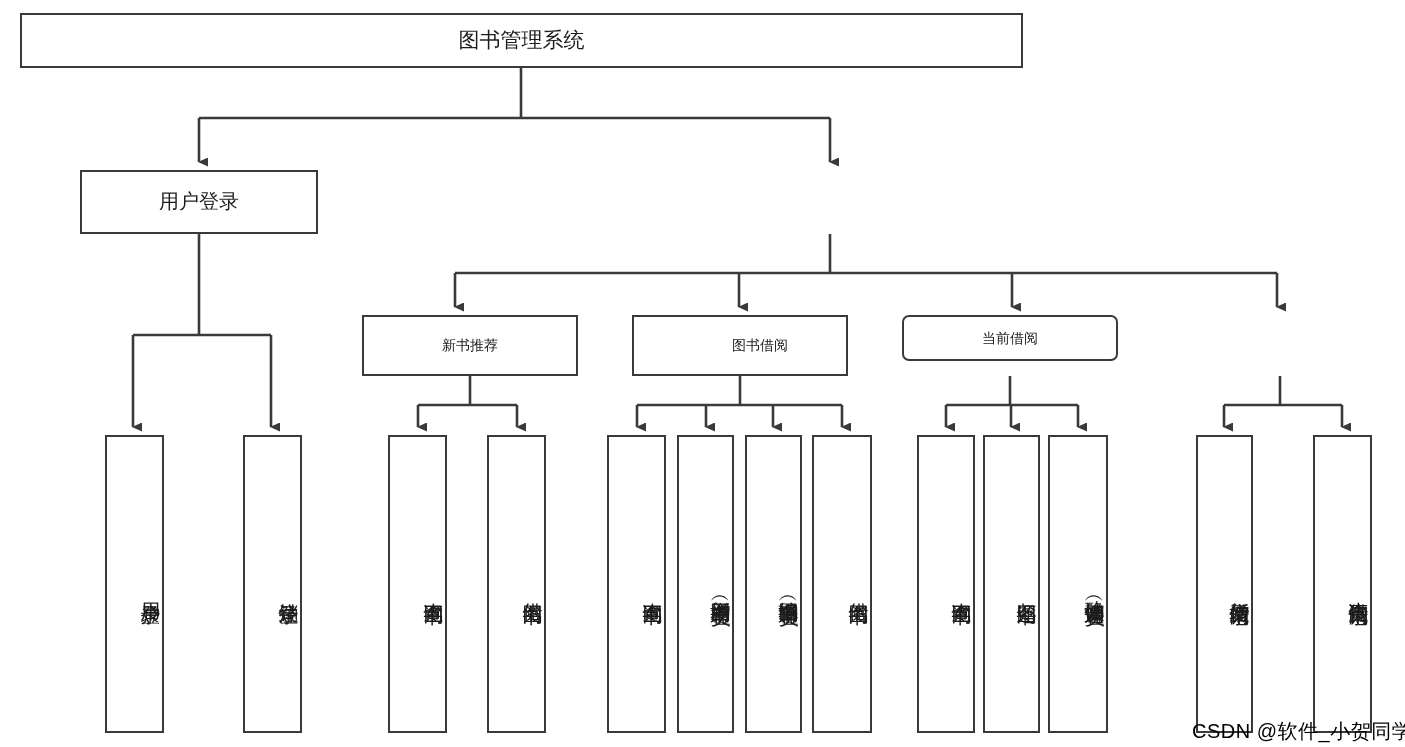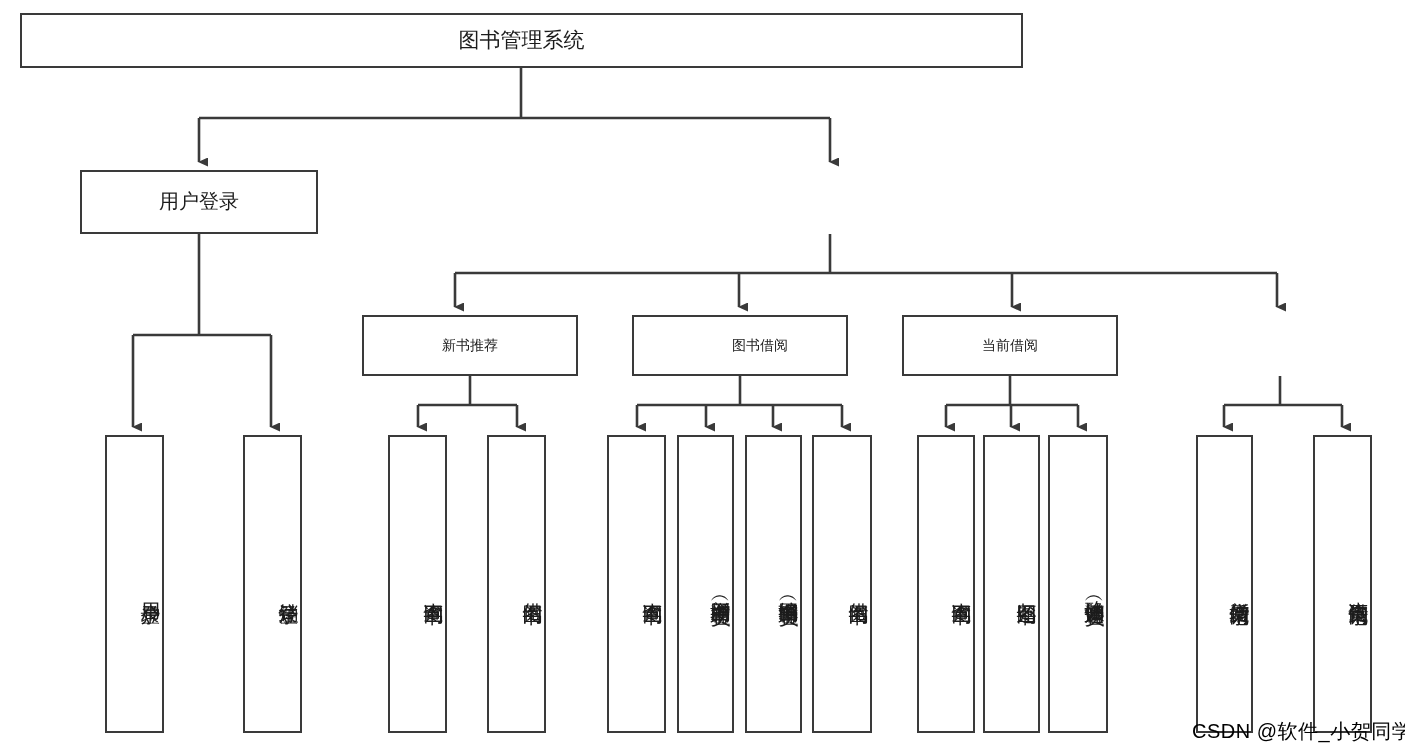--- a/index.html
+++ b/index.html
@@ -136,21 +136,21 @@
 
 
   <div class="node level-2" style="left:362px; top:315px; width:216px; height:61px;">
     <span class="node-label">新书推荐</span>
   </div>
 
   <div class="node level-2" style="left:632px; top:315px; width:216px; height:61px;padding-left:40px;">
     <span class="node-label">图书借阅</span>
   </div>
 
-  <div class="node level-2" style="left:902px; top:315px; width:216px; height:61px;">
+  <div class="node level-2" style="left:902px; top:315px; width:216px; height:46px;border-radius:7px;">
     <span class="node-label">当前借阅</span>
   </div>
 
 
   <div class="node leaf" style="left:105px; top:435px; width:59px; height:298px;">
     <span class="node-label">用户登录</span>
   </div>
 
   <div class="node leaf" style="left:243px; top:435px; width:59px; height:298px;">
     <span class="node-label">注销登录</span>

